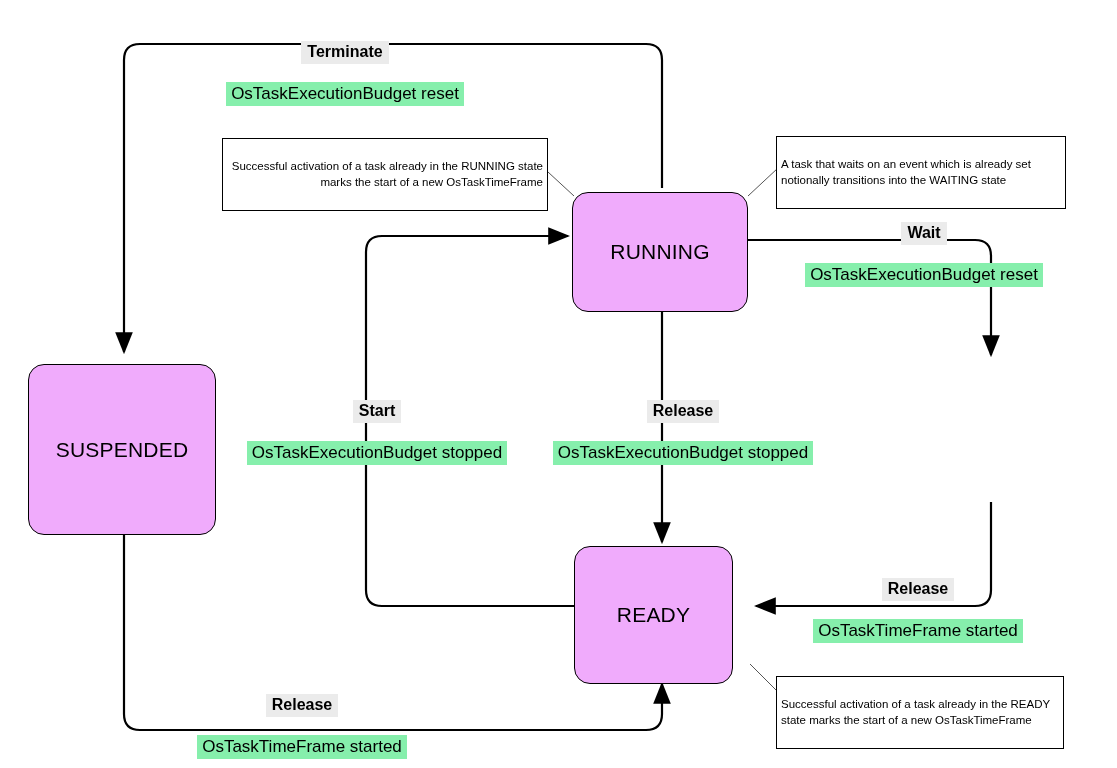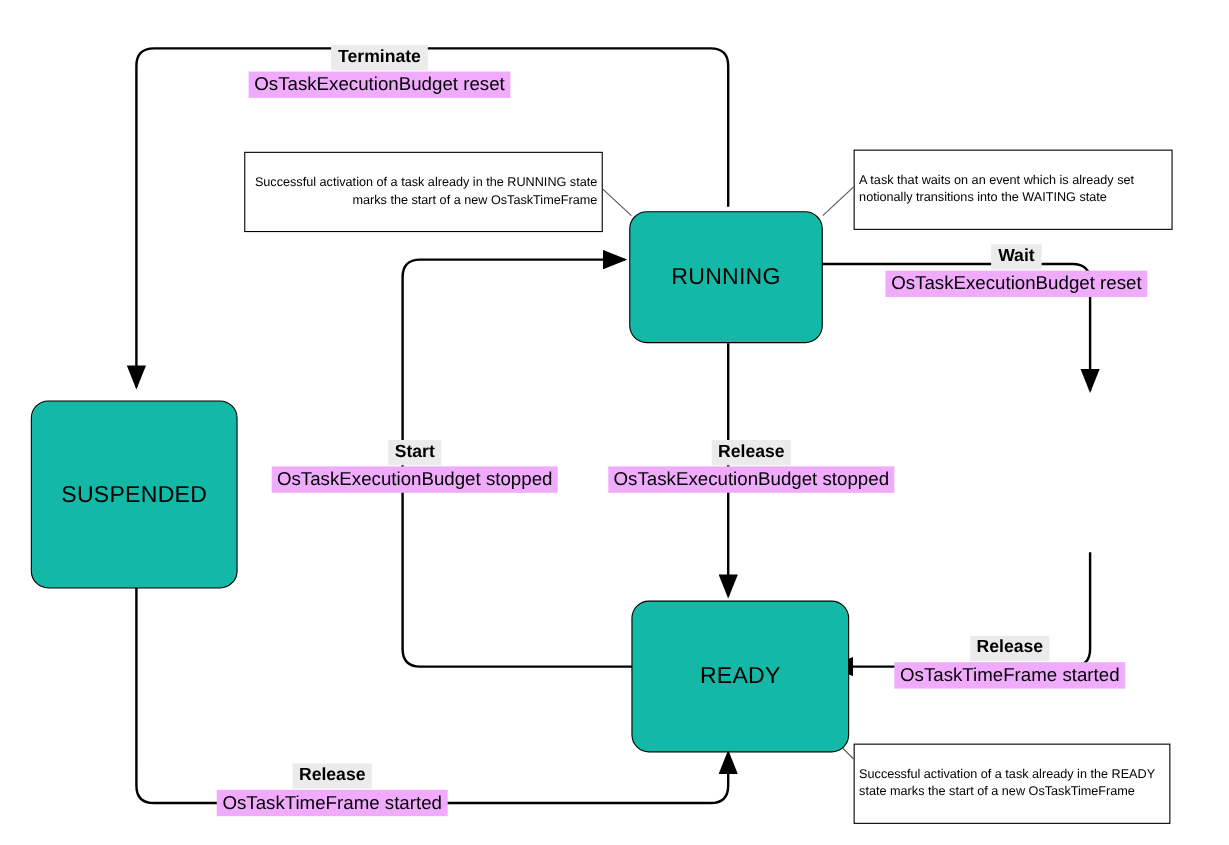--- a/index.html
+++ b/index.html
@@ -23,21 +23,21 @@
     left: 0;
     top: 0;
     width: 1117px;
     height: 768px;
   }
   .state-node {
     position: absolute;
     box-sizing: border-box;
     border: 1.6px solid #000000;
     border-radius: 16px;
-    background: #14b8a6;
+    background: #f0abfc;
     display: flex;
     align-items: center;
     justify-content: center;
     font-size: 21px;
     color: #000000;
     letter-spacing: 0.2px;
   }
   .edge-label {
     position: absolute;
     text-align: center;
@@ -46,25 +46,25 @@
   .edge-label .lbl-title {
     display: inline-block;
     background: #ebebeb;
     font-weight: bold;
     font-size: 16px;
     padding: 1px 6px 2px 6px;
     white-space: nowrap;
   }
   .edge-label .lbl-sub {
     display: inline-block;
-    background: #f0abfc;
+    background: #86efac;
     font-size: 17px;
     padding: 1px 5px 2px 5px;
     white-space: nowrap;
-    margin-top: 1px;
+    margin-top: 18px;
   }
   .note {
     position: absolute;
     box-sizing: border-box;
     border: 1px solid #000000;
     background: #ffffff;
     font-size: 11.5px;
     line-height: 1.35;
     padding: 20px 4px;
     color: #000000;
@@ -108,21 +108,21 @@
 
   <div class="state-node" style="left:28px; top:364px; width:188px; height:171px;">
     <span>SUSPENDED</span>
   </div>
 
   <div class="state-node" style="left:572px; top:192px; width:176px; height:120px;">
     <span>RUNNING</span>
   </div>
 
 
-  <div class="state-node" style="left:574px; top:546px; width:198px; height:138px;">
+  <div class="state-node" style="left:574px; top:546px; width:159px; height:138px;">
     <span>READY</span>
   </div>
 
   <div class="edge-label" style="left:130px; top:41px; width:430px;">
     <div><span class="lbl-title">Terminate</span></div>
     <div><span class="lbl-sub">OsTaskExecutionBudget reset</span></div>
   </div>
 
   <div class="edge-label" style="left:790px; top:222px; width:268px;">
     <div><span class="lbl-title">Wait</span></div>

